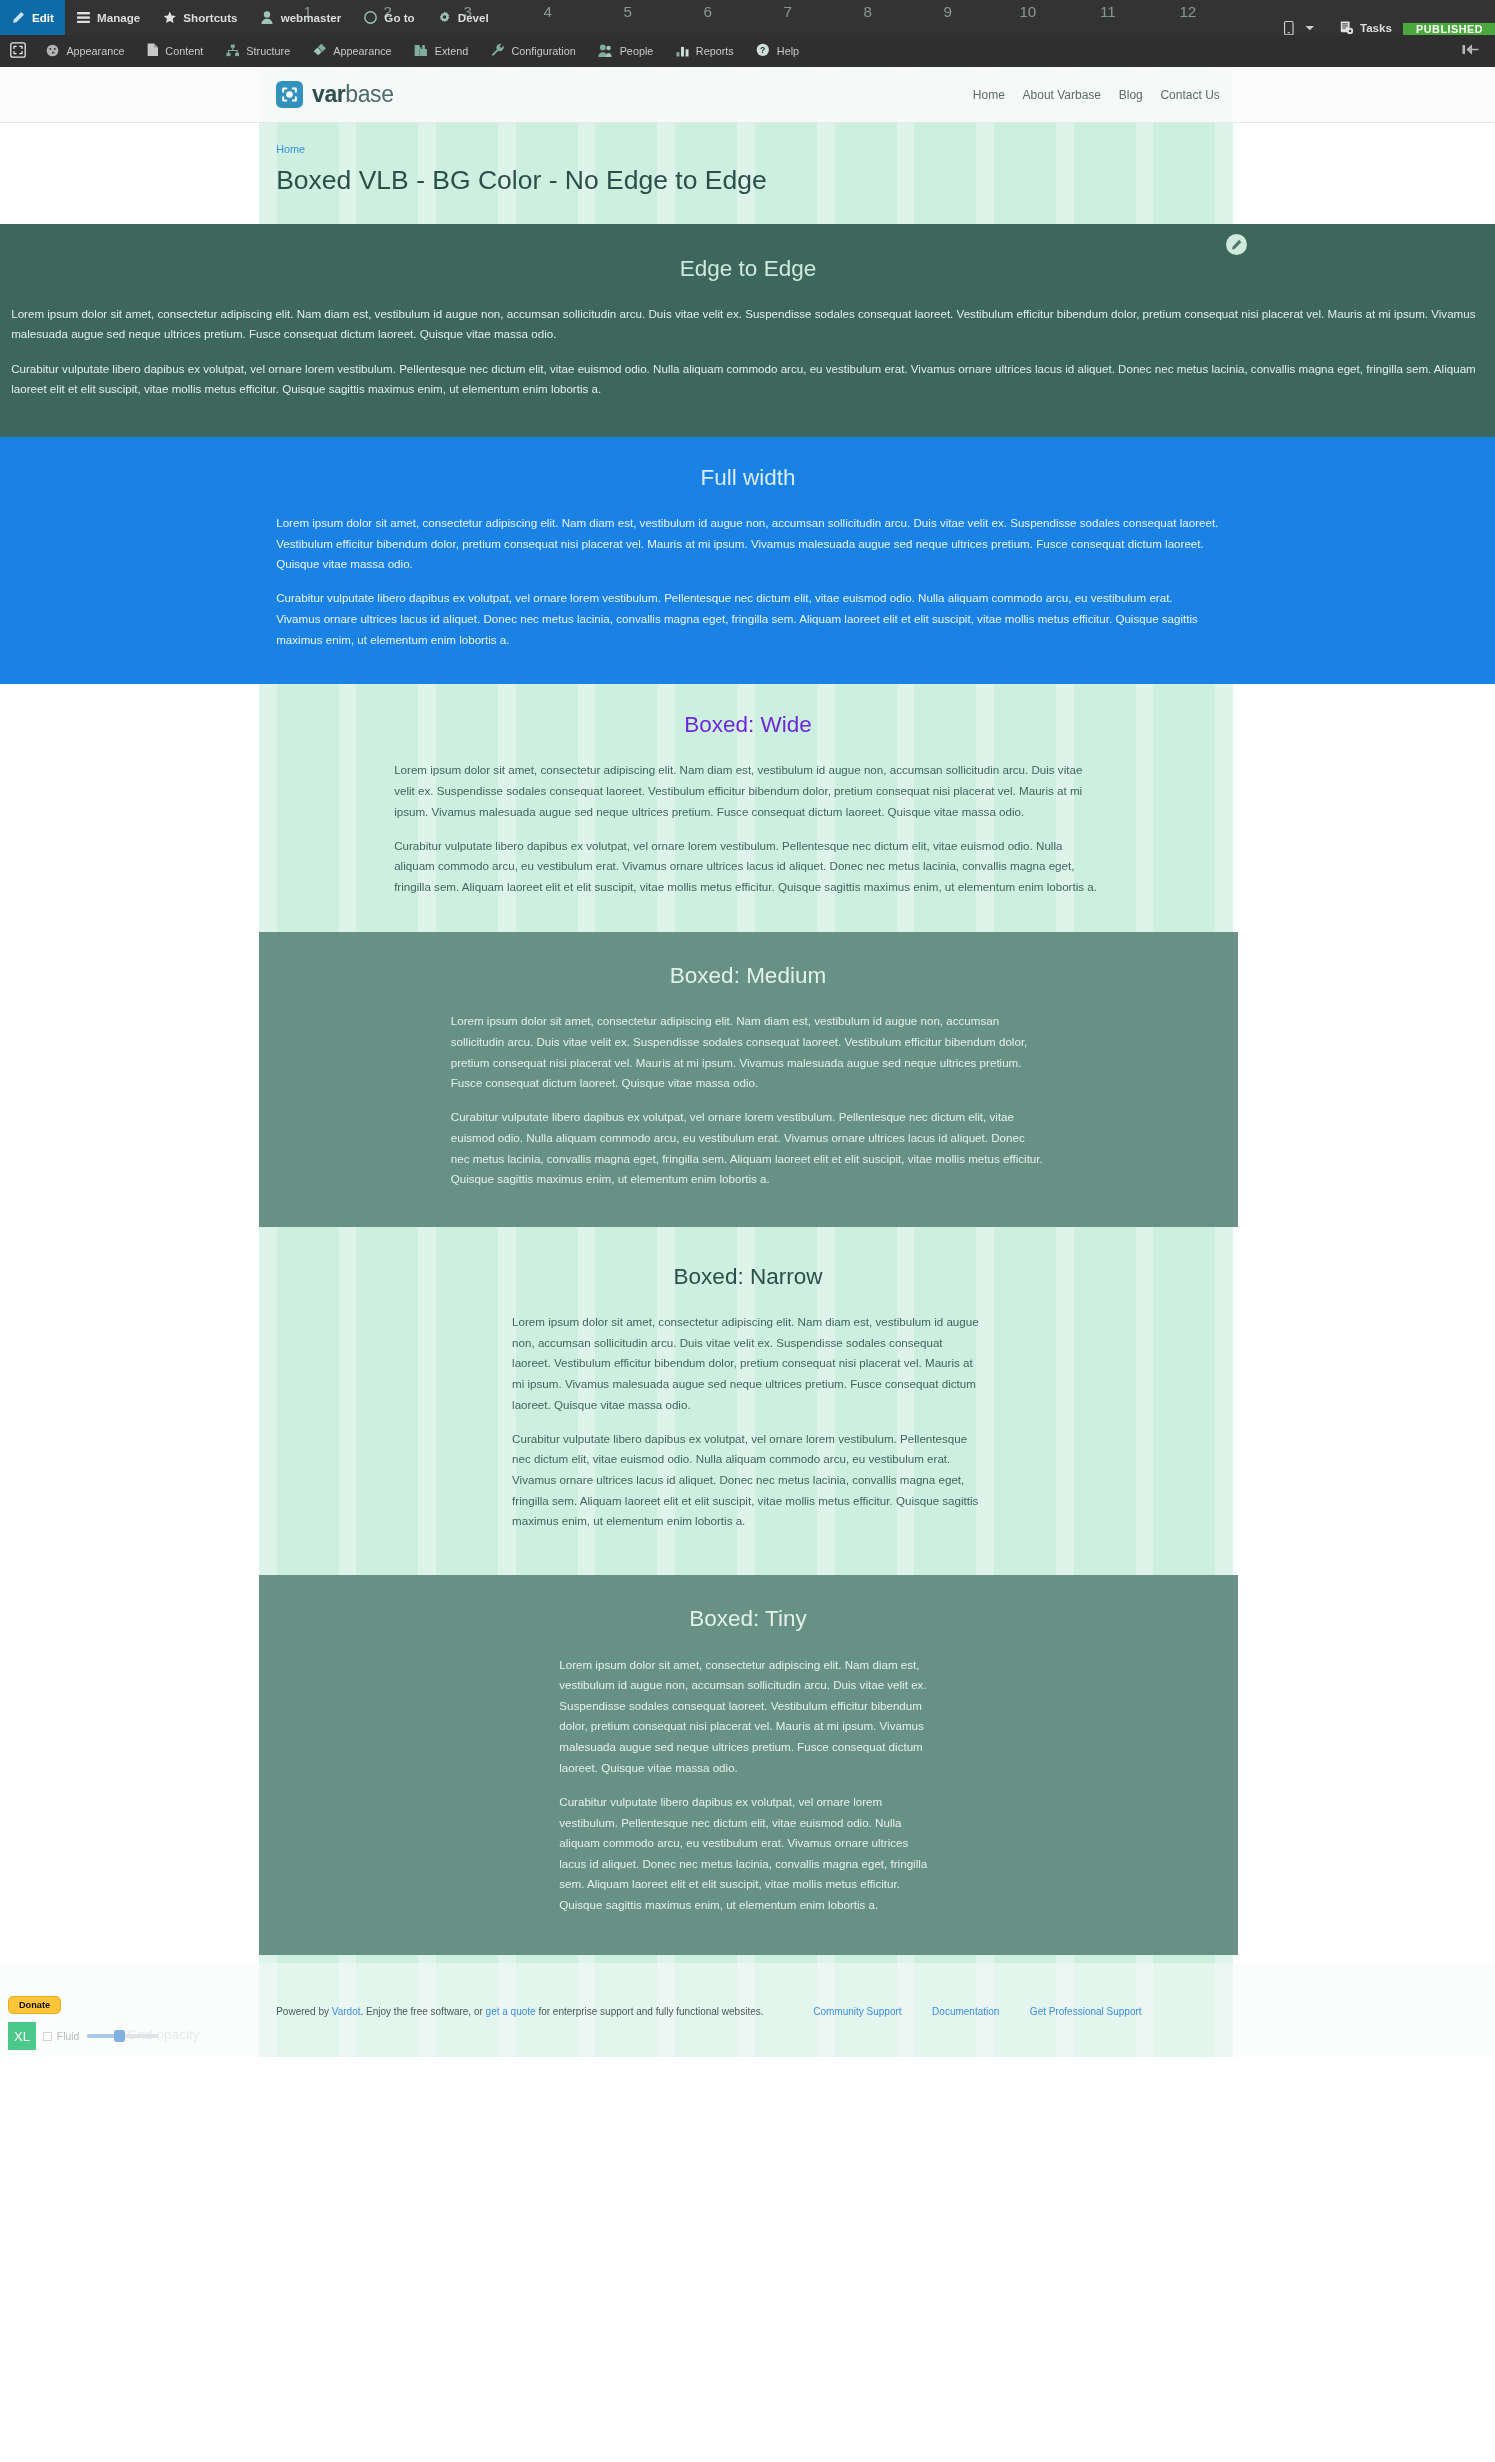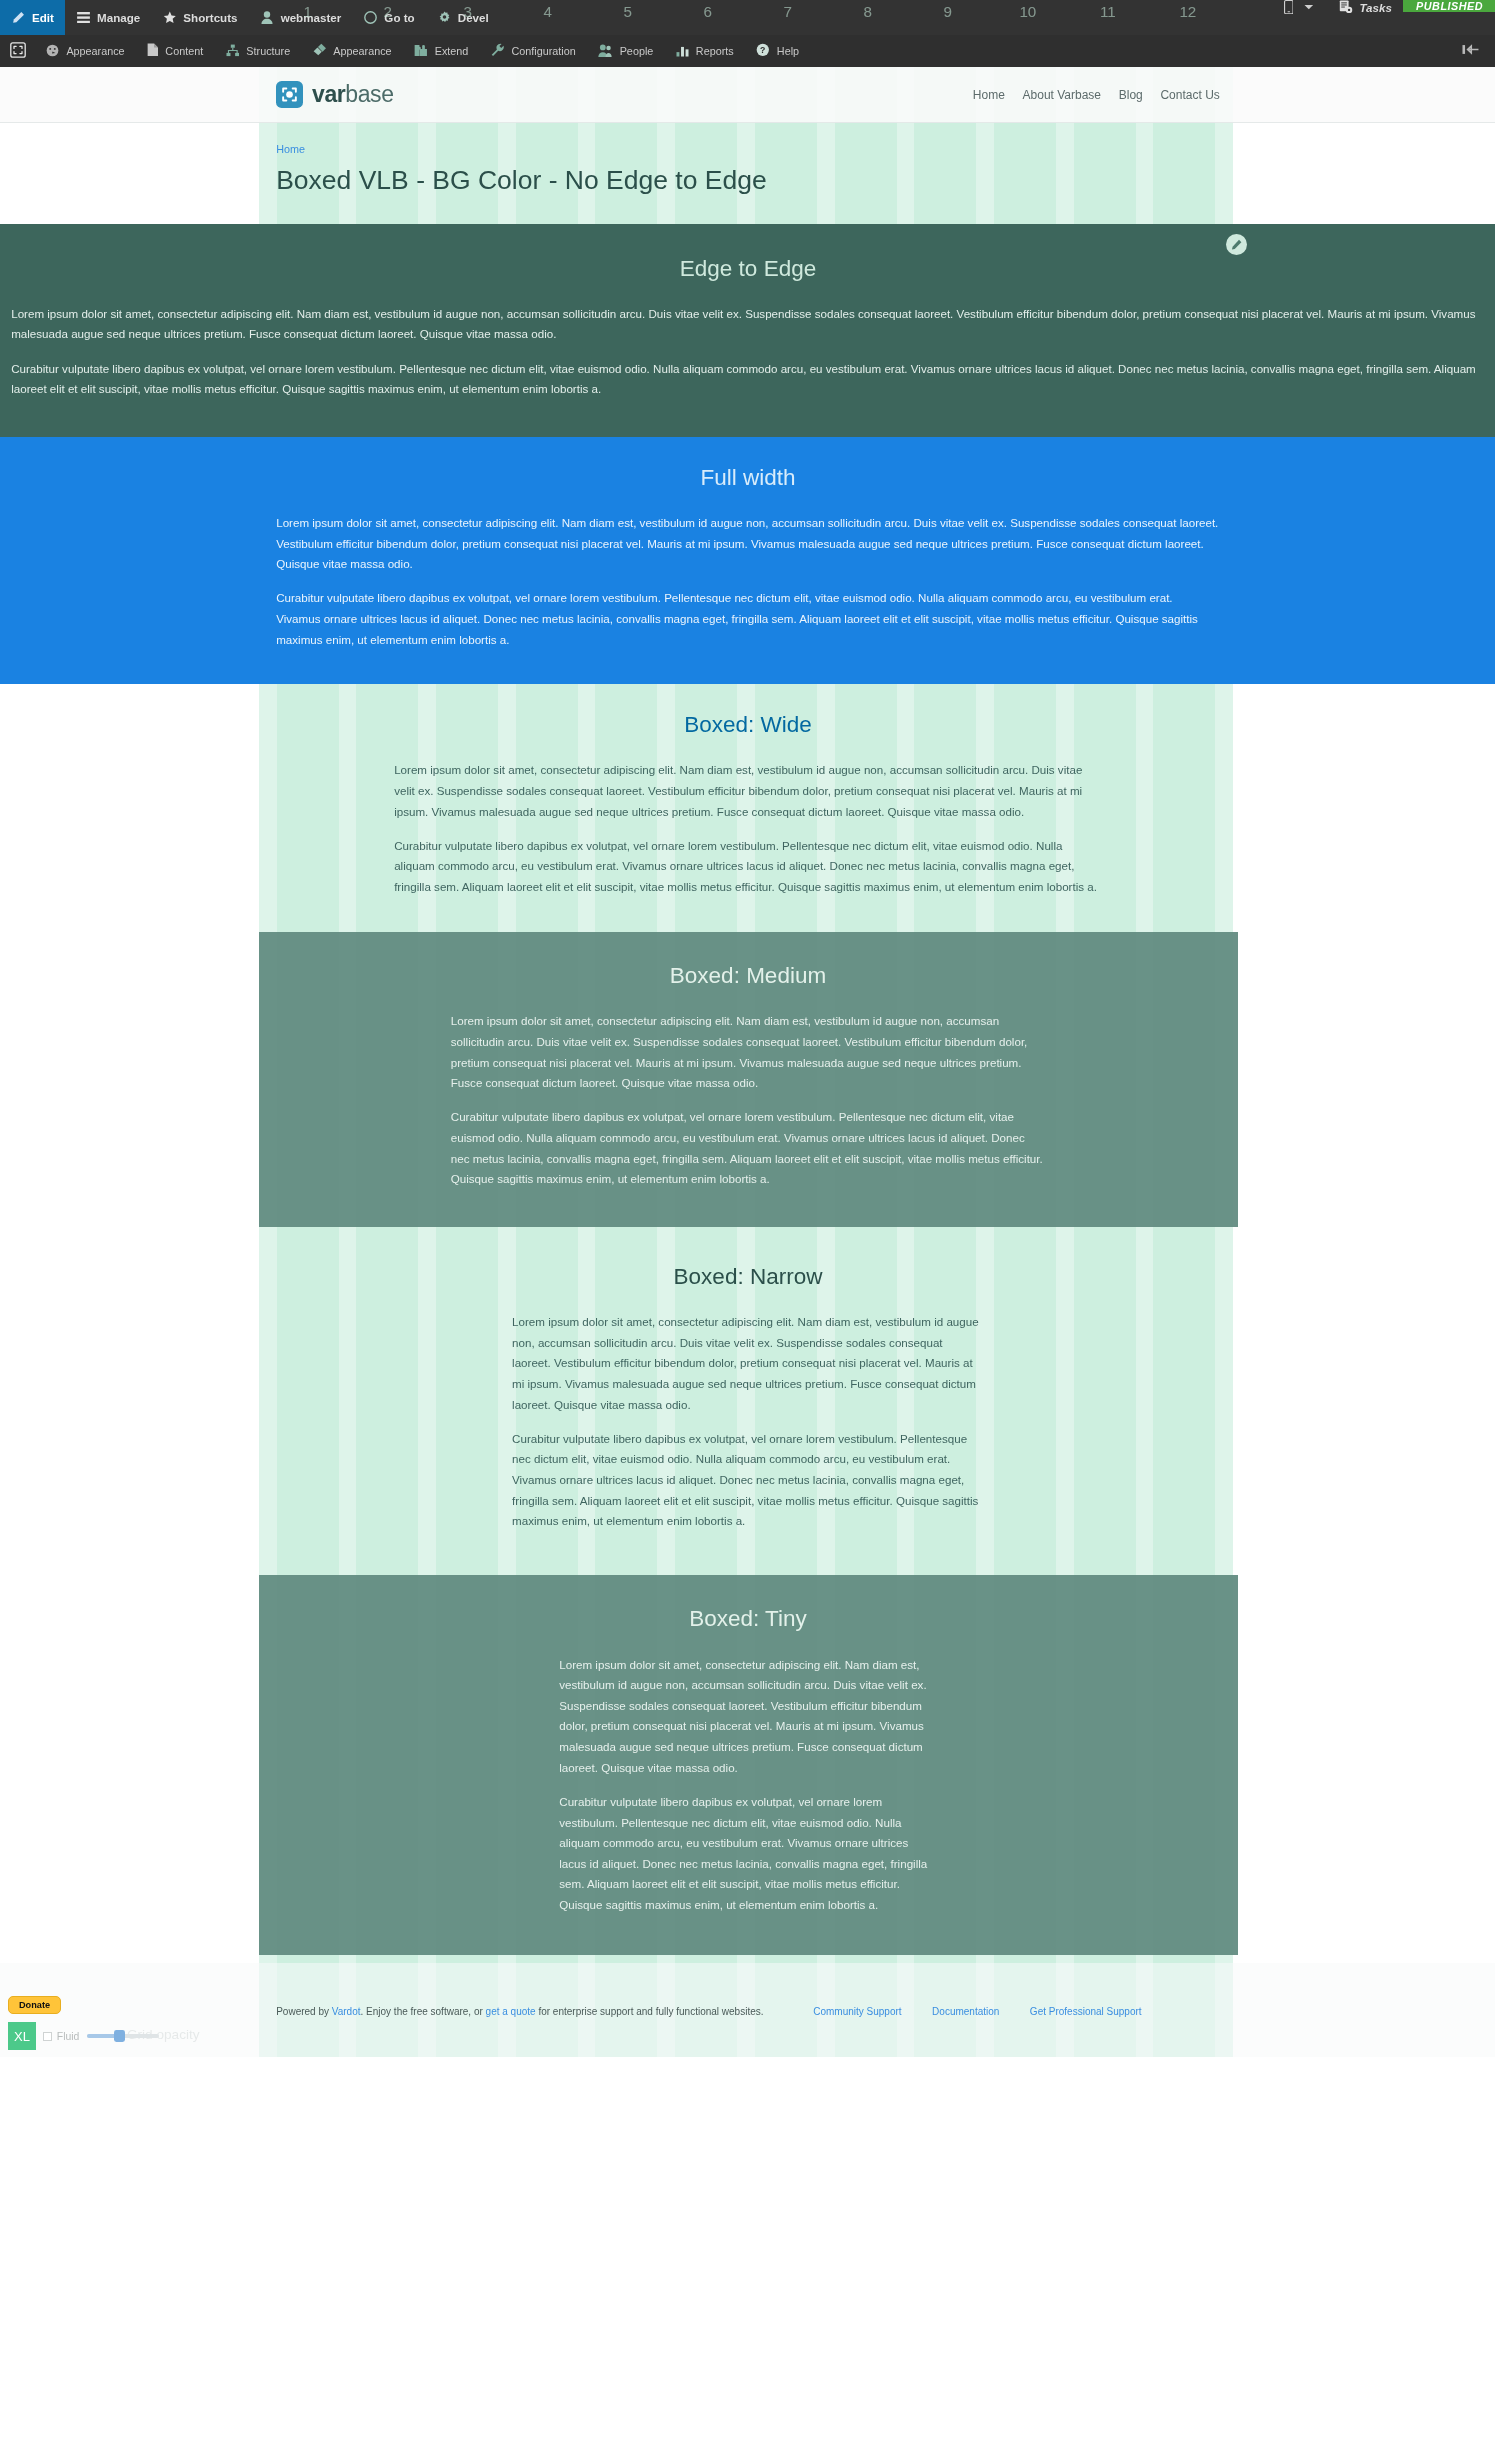--- a/index.html
+++ b/index.html
@@ -68,21 +68,21 @@
     color: #ddd;
     font-size: 11.6px;
     font-weight: bold;
     white-space: nowrap;
     cursor: pointer;
   }
   .tb-item.active { background: #0d6ca8; color: #fff; }
   .tb-item .ti { display: inline-flex; width: 14.4px; height: 14.4px; align-items: center; justify-content: center; }
   .tb-spacer { flex: 1 1 auto; }
 
-  .tb-right { display: flex; align-items: flex-start; font-style: italic; }
+  .tb-right { display: flex; align-items: flex-end; }
   .tb-published {
     display: flex; align-items: center; padding: 0 13px;
     background: #4aa83d; color: #ffffff; font-size: 10.8px;
     font-weight: bold; letter-spacing: 0.5px;
   }
 
   .toolbar-bar2 {
     height: 32px;
     background: #2f2f2f;
     display: flex;
@@ -161,21 +161,21 @@
 
   
   .sec-full { background: #1a82e2; }
   .sec-full .wrap { width: 979px; margin: 0 auto; padding: 27px 17.7px 34px 17.7px; }
   .sec-full .sec-h2 { color: #d8ecfb; }
   .sec-full .sec-p { color: #eaf4fd; }
 
   
   .sec-wide .wrap { width: 979px; margin: 0 auto; padding: 27px 17.7px 34px 17.7px; }
   .sec-wide .body { width: 75%; margin: 0 auto; }
-  .sec-wide .sec-h2 { color: #0369a1; }
+  .sec-wide .sec-h2 { color: #6d28d9; }
   .sec-wide .sec-p { color: #3f6560; }
 
   
   .sec-medium-outer { position: relative; z-index: 10; }
   .sec-medium {
     width: 979px; margin: 0 auto; background: rgba(96, 138, 127, 0.93);
     padding: 30.5px 17.7px 37px 17.7px;
   }
   .sec-medium .body { width: 63%; margin: 0 auto; }
   .sec-medium .sec-h2 { color: #e3f1ea; }

